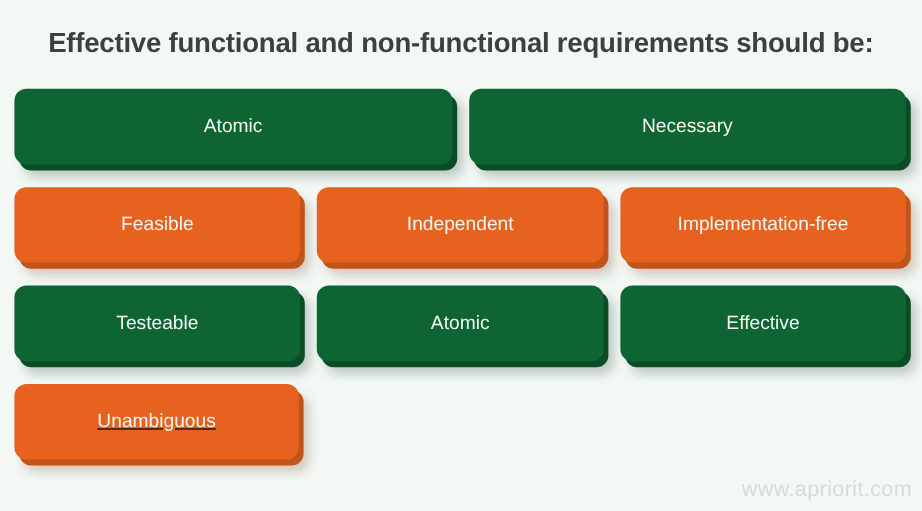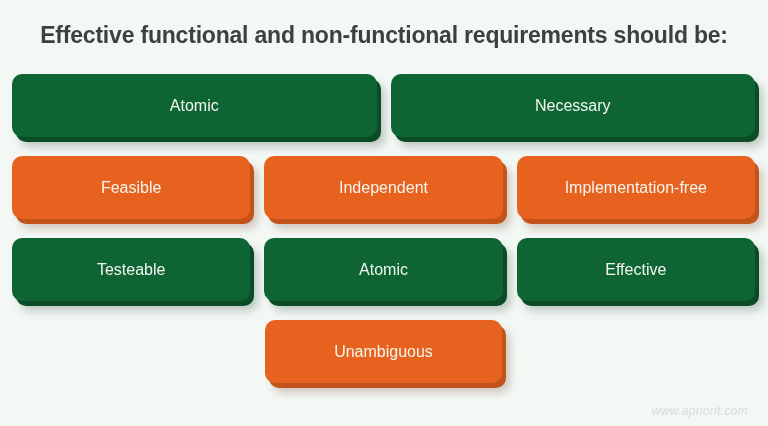--- a/index.html
+++ b/index.html
@@ -22,22 +22,23 @@
   .grid {
     margin-top: 25px;
     padding: 0 13px 0 12px;
   }
   .req-row {
     display: flex;
     gap: 14px;
     margin-bottom: 19px;
   }
   .req-row.centered {
-    justify-content: center;
+    justify-content: space-between;
     gap: 5px;
+    text-decoration: underline;
   }
   .card {
     flex: 1 1 0;
     height: 63px;
     border-radius: 10px;
     display: flex;
     align-items: center;
     justify-content: center;
     font-size: 16px;
     color: var(--card-text, #f3f6f0);
@@ -50,26 +51,25 @@
     box-shadow: 4px 5px 0 var(--green-shadow, #0b4c27),
                 8px 10px 9px rgba(45, 75, 58, 0.28);
   }
   .card.orange {
     background: var(--orange, #e7621e);
     box-shadow: 4px 5px 0 var(--orange-shadow, #c2531b),
                 8px 10px 9px rgba(120, 75, 45, 0.28);
   }
   .watermark {
     position: absolute;
-    right: 20px;
+    right: 8px;
     bottom: 8px;
-    font-size: 12px;
+    font-size: 18px;
     letter-spacing: 0.3px;
     color: var(--watermark-color, #d7dbd8);
-    font-style: italic;
   }
 </style>
 </head>
 <body style="--bg: #f3f8f5; --green: #0e6533; --green-shadow: #0b4c27; --orange: #e7621e; --orange-shadow: #c2531b; --title-color: #3d4043; --card-text: #f3f6f0; --watermark-color: #d7dbd8;">
 
 <div class="title">Effective functional and non-functional requirements should be:</div>
 
 <div class="grid">
     <div class="req-row">
       <div class="card green">Atomic</div>

